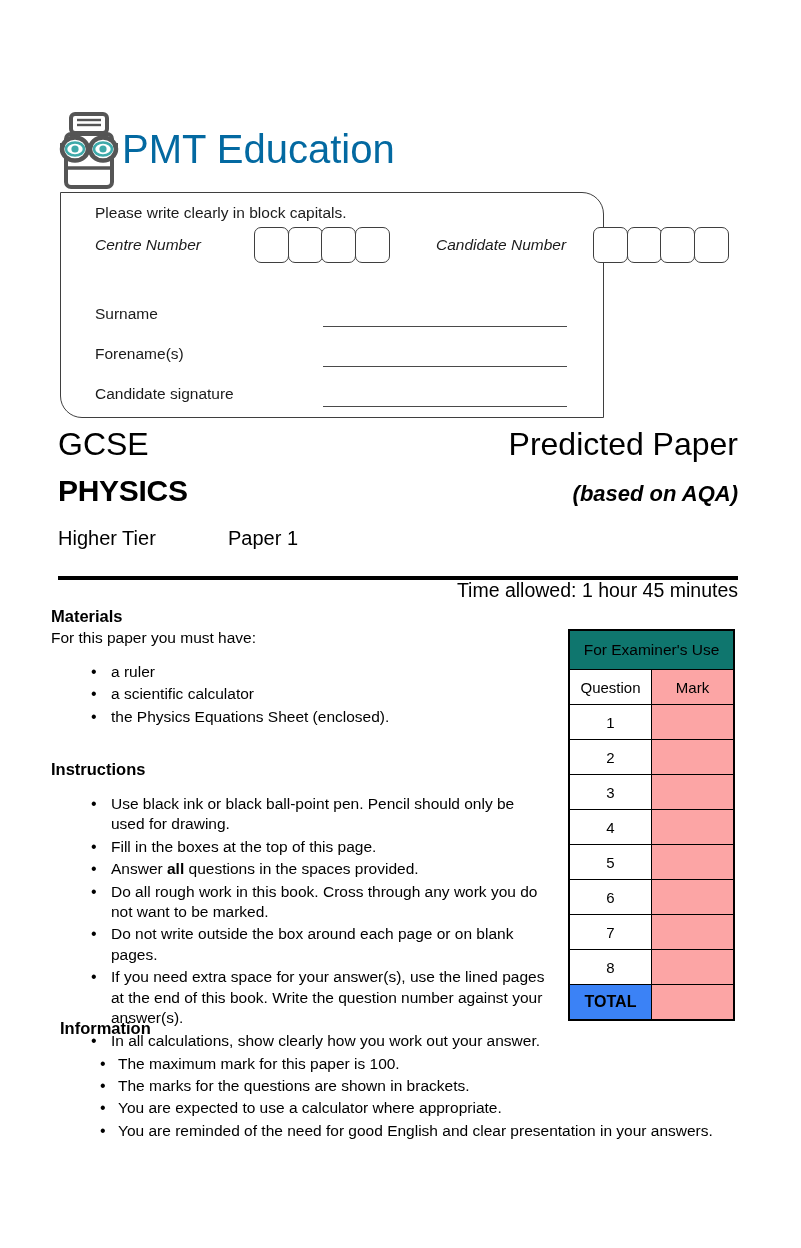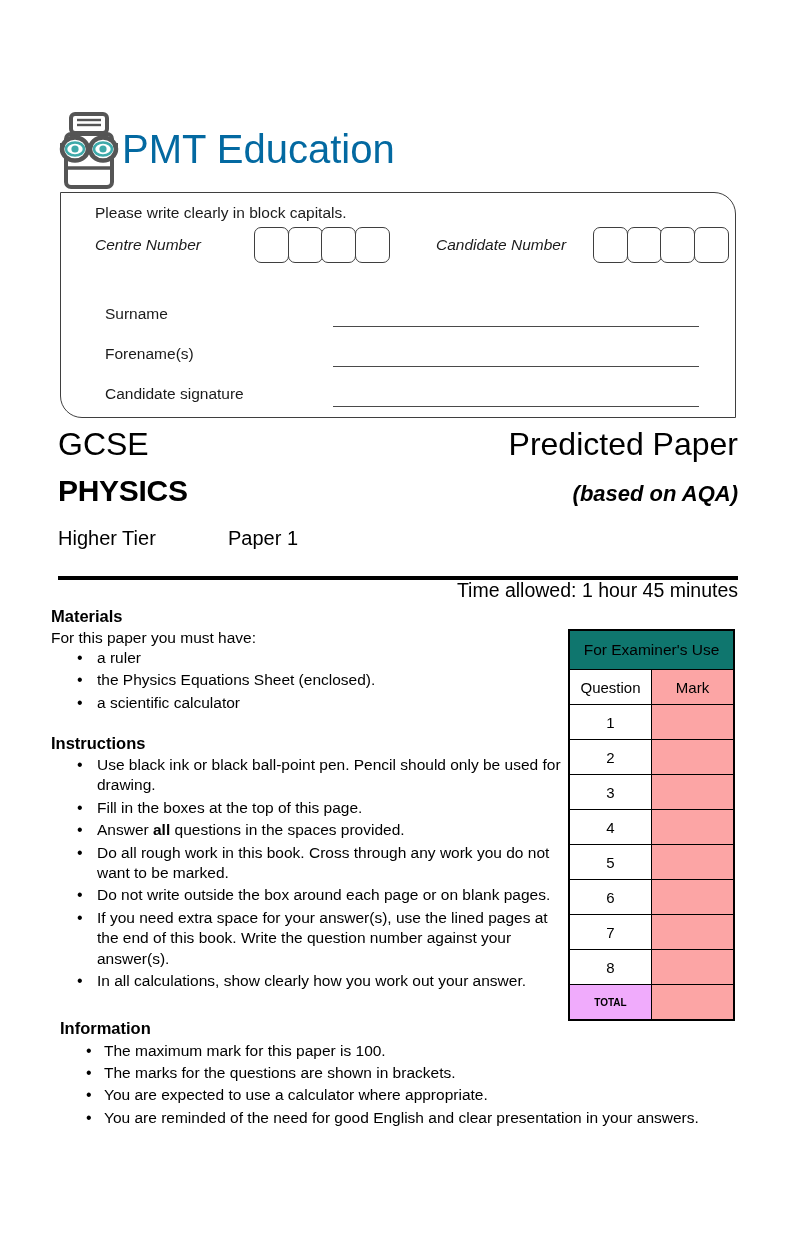--- a/index.html
+++ b/index.html
@@ -45,21 +45,21 @@
     margin-left: 2px;
     color: #0369a1;
     white-space: nowrap;
   }
 
   
   .details-box {
     position: absolute;
     left: 60px;
     top: 192px;
-    width: 676px;
+    width: 544px;
     height: 226px;
     box-sizing: border-box;
     border: 1.4px solid #3f3f3f;
     border-top-right-radius: 22px;
     border-bottom-left-radius: 22px;
     border-top-left-radius: 0px;
     border-bottom-right-radius: 0px;
   }
   .please-write {
     position: absolute;
@@ -97,21 +97,21 @@
     height: 36px;
     box-sizing: border-box;
     border: 1.5px solid #3f3f3f;
     border-radius: 7px;
     background: #ffffff;
     margin-right: -1.5px;
   }
 
   .field-row {
     position: absolute;
-    left: 44px;
+    left: 34px;
     right: 34px;
     height: 26px;
     text-align: right;
   }
   .field-row .f-label {
     position: absolute;
     left: 0;
     top: 0;
     font-size: 15.5px;
     color: #1b1b1b;
@@ -210,21 +210,21 @@
     margin: 0 0 1px 0;
     line-height: 1.25;
   }
   .sec-sub {
     font-size: 15.5px;
     margin: 0;
     line-height: 1.3;
   }
   ul.bullets {
     list-style: none;
-    margin: 0;
+    margin: 14px;
     padding: 0;
   }
   ul.bullets li {
     position: relative;
     padding-left: 46px;
     font-size: 15.5px;
     line-height: 1.32;
     margin: 0 0 2px 0;
   }
   ul.bullets li::before {
@@ -282,23 +282,23 @@
   }
   .exam-table td.col-q {
     width: 91px;
     background: #ffffff;
   }
   .exam-table td.col-m {
     width: 76px;
     background: #fca5a5;
   }
   .exam-table td.total-label {
-    background: #f0abfc;
+    background: #3b82f6;
     font-weight: bold;
-    font-size: 10px;
+    font-size: 16px;
   }
 </style>
 </head>
 <body>
 
 <div class="page">
 
   <div class="logo-row">
     <svg class="logo-mark" viewBox="0 0 62 82">
 
@@ -372,22 +372,22 @@
   <div class="rule"></div>
   <div class="time-allowed">Time allowed:  1 hour 45 minutes</div>
 
   <div class="content">
 
     <div>
       <p class="sec-head">Materials</p>
       <p class="sec-sub">For this paper you must have:</p>
       <ul class="bullets">
         <li>a ruler</li>
+        <li>a scientific calculator</li>
         <li>the Physics Equations Sheet (enclosed).</li>
-        <li>a scientific calculator</li>
       </ul>
     </div>
 
     <div class="gap-sec"></div>
 
     <div>
       <p class="sec-head">Instructions</p>
       <ul class="bullets">
         <li>Use black ink or black ball-point pen. Pencil should only be used for drawing.</li>
         <li>Fill in the boxes at the top of this page.</li>

